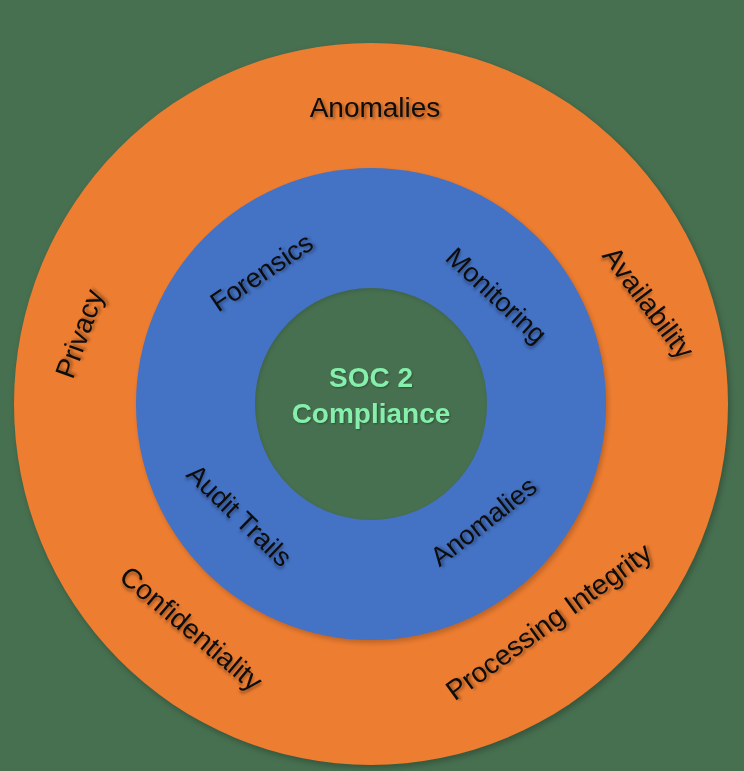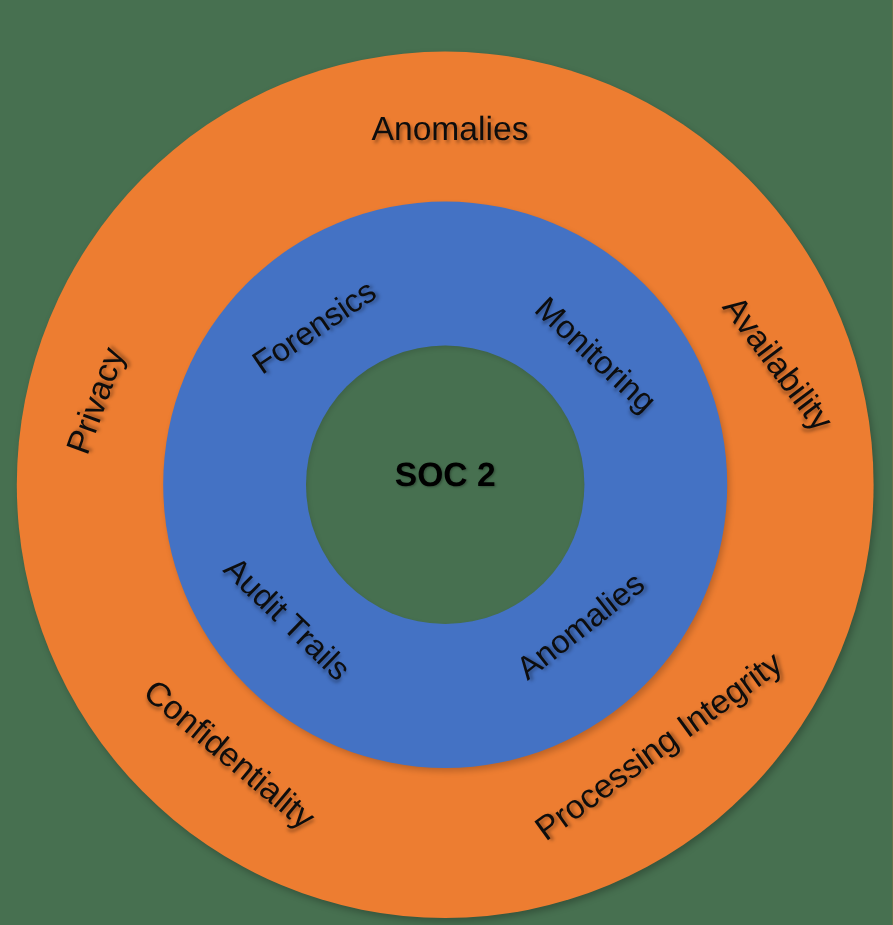--- a/index.html
+++ b/index.html
@@ -52,21 +52,21 @@
   .lbl-anomalies            { left: 484px; top: 522px; transform: translate(-50%,-50%) rotate(-38deg); }
 
   .center-text {
     position: absolute;
     left: 371px; top: 396px;
     transform: translate(-50%,-50%);
     text-align: center;
     font-size: 28px;
     font-weight: bold;
     line-height: 36px;
-    color: #000000;
+    color: #86efac;
     text-shadow: 1px 1px 2px rgba(0,0,0,0.3);
     user-select: none;
   }
 </style>
 </head>
 <body>
 
 <div class="stage">
 
   <div class="circle outer-ring"></div>
@@ -86,15 +86,16 @@
   <div class="label inner-label lbl-forensics">Forensics</div>
 
   <div class="label inner-label lbl-monitoring">Monitoring</div>
 
   <div class="label inner-label lbl-audit-trails">Audit Trails</div>
 
   <div class="label inner-label lbl-anomalies">Anomalies</div>
 
   <div class="center-text">
     <div>SOC 2</div>
+    <div>Compliance</div>
   </div>
 
 </div>
 
 </body></html>

